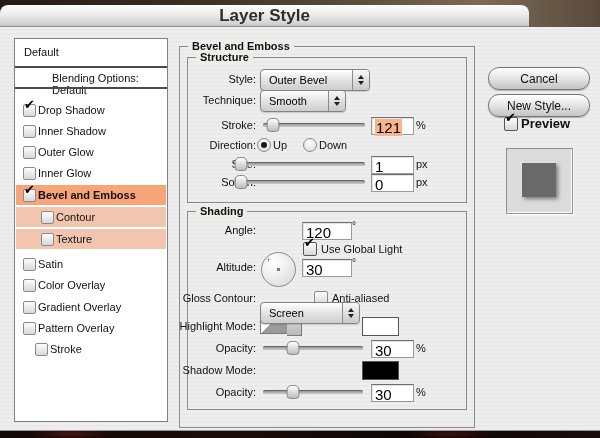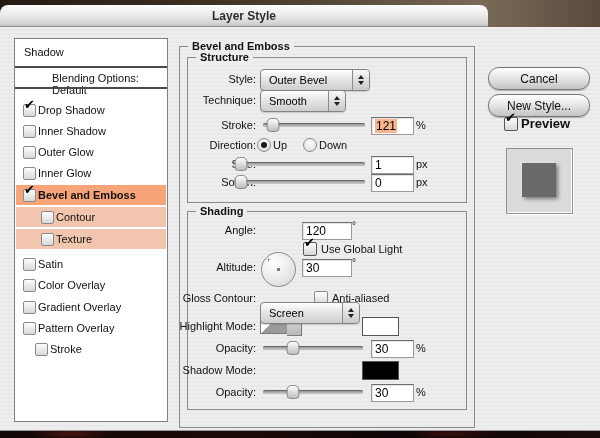--- a/index.html
+++ b/index.html
@@ -10,26 +10,26 @@
   }
   .bottom-backdrop{
     position:absolute;left:0;top:429px;width:600px;height:9px;
     background:
       radial-gradient(ellipse 60px 8px at 70px 5px,#4a1410 0%,transparent 70%),
       radial-gradient(ellipse 70px 8px at 450px 5px,#3a100c 0%,transparent 70%),
       linear-gradient(90deg,#120806,#1c0b08 40%,#0c0506 70%,#1a0c0a);
   }
   .window{position:absolute;left:0;top:5px;width:600px;height:425px;}
   .titlebar{
-    position:absolute;left:0;top:0;width:488px;height:21px;
+    position:absolute;left:0;top:0;width:529px;height:21px;
     border-radius:8px 8px 0 0;
     background:linear-gradient(#fdfdfd,#ececec 45%,#d2d2d2 90%,#c2c2c2);
     border-bottom:1px solid #8f8f8f;
     display:flex;align-items:center;justify-content:center;
-    font-size:12px;font-weight:600;color:#2e2e2e;text-align:right;
+    font-size:17px;font-weight:600;color:#2e2e2e;text-align:right;
   }
   .dialog-body{
     position:absolute;left:0;top:22px;width:600px;height:403px;
     background:repeating-linear-gradient(180deg,#eeeeee 0 2px,#e9e9e9 2px 4px);
     border-bottom:1px solid #9a9a9a;
   }
   
   .sidebar{
     position:absolute;left:14px;top:11px;width:152px;height:382px;
     background:#ffffff;border:1px solid #808080;font-size:11px;color:#111;
@@ -68,21 +68,21 @@
   .popup .ptext{flex:1;padding-left:8px;white-space:nowrap;overflow:hidden;}
   .popup .stepper{
     width:16px;height:100%;border-left:1px solid #8a8a8a;border-radius:0 4px 4px 0;
     background:linear-gradient(#f8f8f8,#c9c9c9);
     display:flex;flex-direction:column;align-items:center;justify-content:center;gap:2px;
   }
   .tri-up{width:0;height:0;border-left:3px solid transparent;border-right:3px solid transparent;border-bottom:4px solid #222;}
   .tri-down{width:0;height:0;border-left:3px solid transparent;border-right:3px solid transparent;border-top:4px solid #222;}
   .field{
     position:absolute;height:15px;background:#fff;border:1px solid #9a9a9a;border-top-color:#6e6e6e;
-    font-size:12px;color:#000;padding:1px 3px 0 3px;box-shadow:inset 1px 1px 1px rgba(0,0,0,0.12);
+    font-size:15px;color:#000;padding:1px 3px 0 3px;box-shadow:inset 1px 1px 1px rgba(0,0,0,0.12);
   }
   .field .hl{background:#F8B48C;padding:0 1px;}
   .slider-track{
     position:absolute;height:4px;border-radius:2px;
     background:linear-gradient(#8f8f8f,#c9c9c9);
     box-shadow:inset 0 1px 1px rgba(0,0,0,0.35);
   }
   .thumb{
     position:absolute;top:-5px;width:11px;height:12px;
     border:1px solid #858585;border-radius:5px 5px 4px 4px;
@@ -143,21 +143,21 @@
 <div class="bottom-backdrop"></div>
 
 <div class="window">
   <div class="titlebar">
     <span>Layer Style</span>
   </div>
 
   <div class="dialog-body">
 
     <div class="sidebar">
-      <div class="sidebar-header">Shadow</div>
+      <div class="sidebar-header">Default</div>
       <div class="sb-divider" style="top:27px;"></div>
       <div class="sb-blending">Blending Options: Default</div>
       <div class="sb-divider" style="top:48px;"></div>
       <div id="styles-list">
           <div class="sb-row" style="top: 61px;">
             <span class="cbx">
               <span class="checkmark">✔</span>
             </span>
             <span class="rowlabel">Drop Shadow</span>
           </div>

